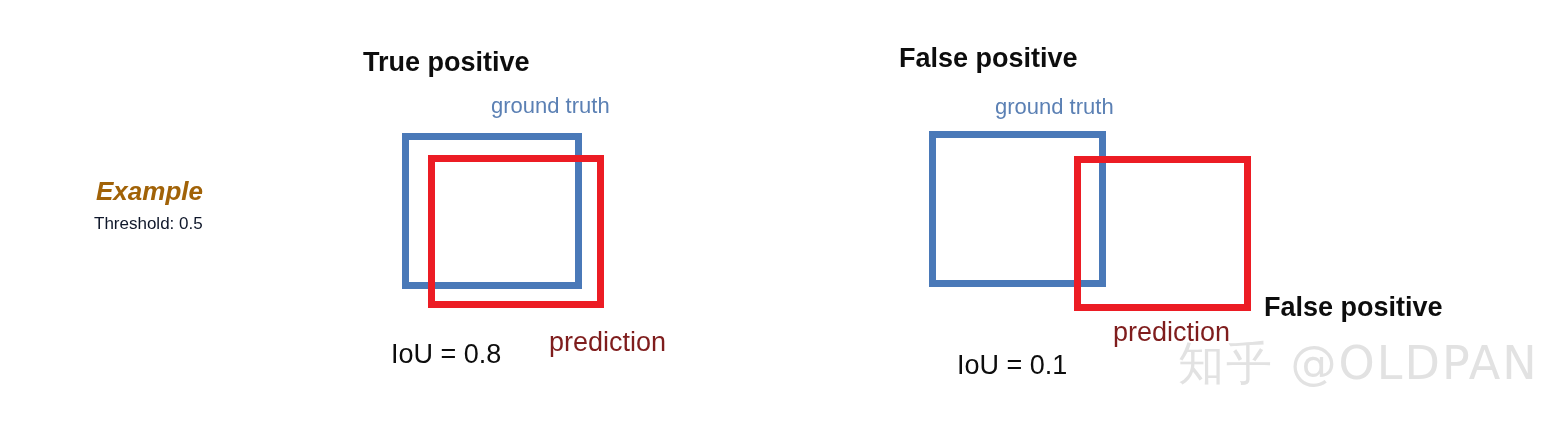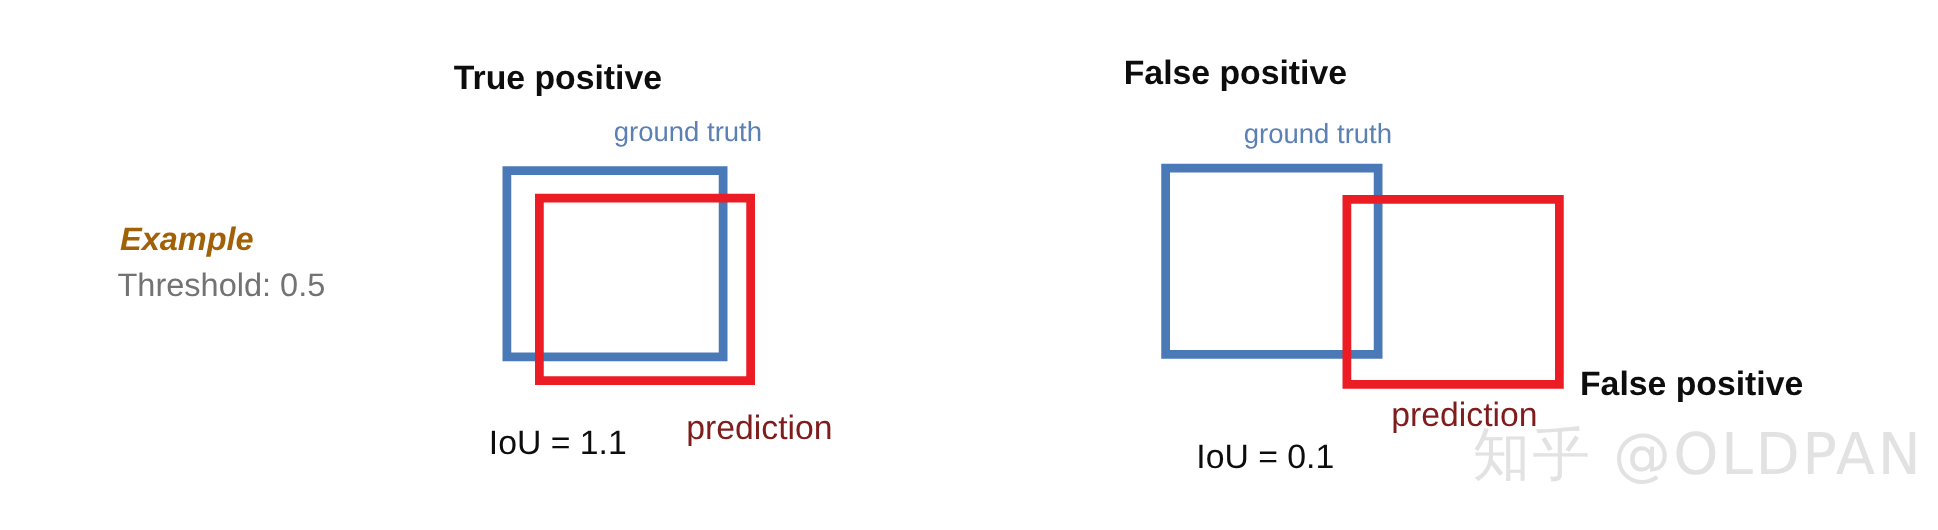--- a/index.html
+++ b/index.html
@@ -51,24 +51,24 @@
   }
   .example-title {
     font-size: 26px;
     line-height: 1;
     font-weight: bold;
     font-style: italic;
     color: #a16207;
     white-space: nowrap;
   }
   .example-sub {
-    font-size: 26px;
+    font-size: 17px;
     line-height: 1;
     font-weight: normal;
-    color: #737373;
+    color: #0f172a;
     white-space: nowrap;
   }
 
   
   .box {
     box-sizing: border-box;
     background: transparent;
   }
   .box-gt {
     border: 7px solid #4a79b8;
@@ -103,21 +103,21 @@
   <div class="abs layer-text example-sub" style="left:94px; top:215px;">Threshold: 0.5</div>
 
   <div class="abs layer-text title" style="left:363px; top:49px;">True positive</div>
 
   <div class="abs layer-text caption-blue" style="left:491px; top:95px;">ground truth</div>
 
   <div class="abs layer-gt box box-gt" style="left:402px; top:133px; width:180px; height:156px;"></div>
 
   <div class="abs layer-pred box box-pred" style="left:428px; top:155px; width:176px; height:153px;"></div>
 
-  <div class="abs layer-text iou" style="left:391px; top:341px;">IoU = 1.1</div>
+  <div class="abs layer-text iou" style="left:391px; top:341px;">IoU = 0.8</div>
 
   <div class="abs layer-text caption-red" style="left:549px; top:329px;">prediction</div>
 
   <div class="abs layer-text title" style="left:899px; top:45px;">False positive</div>
 
   <div class="abs layer-text caption-blue" style="left:995px; top:96px;">ground truth</div>
 
   <div class="abs layer-gt box box-gt" style="left:929px; top:131px; width:177px; height:156px;"></div>
 
   <div class="abs layer-pred box box-pred" style="left:1074px; top:156px; width:177px; height:155px;"></div>

